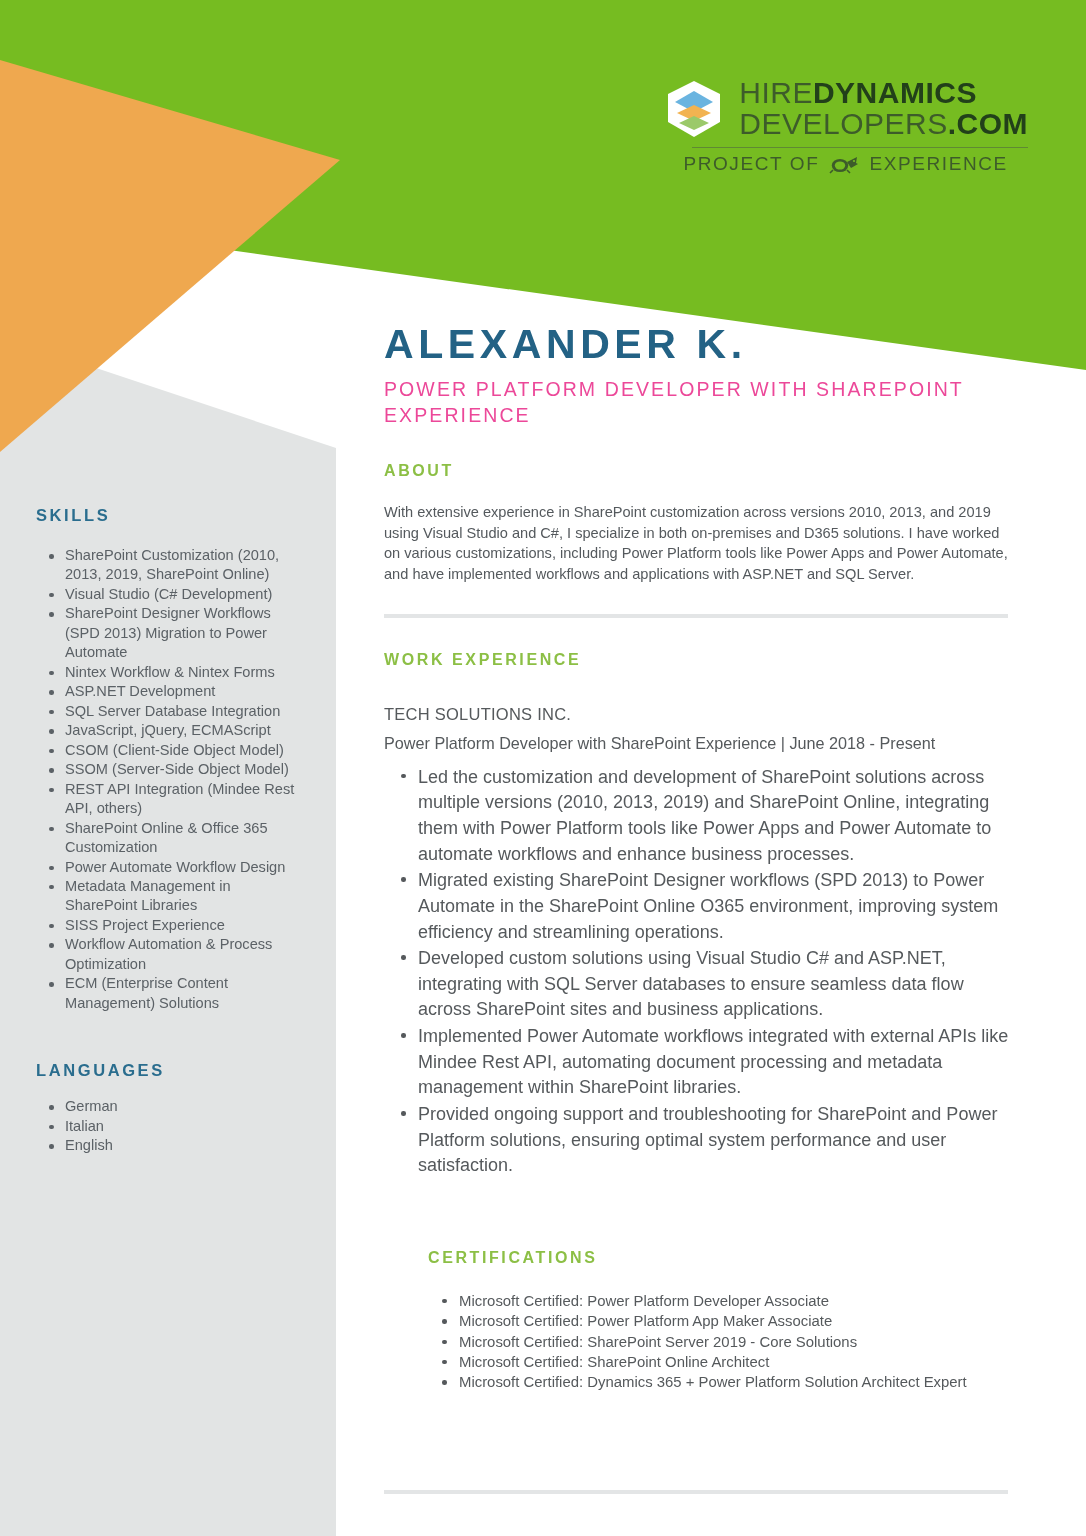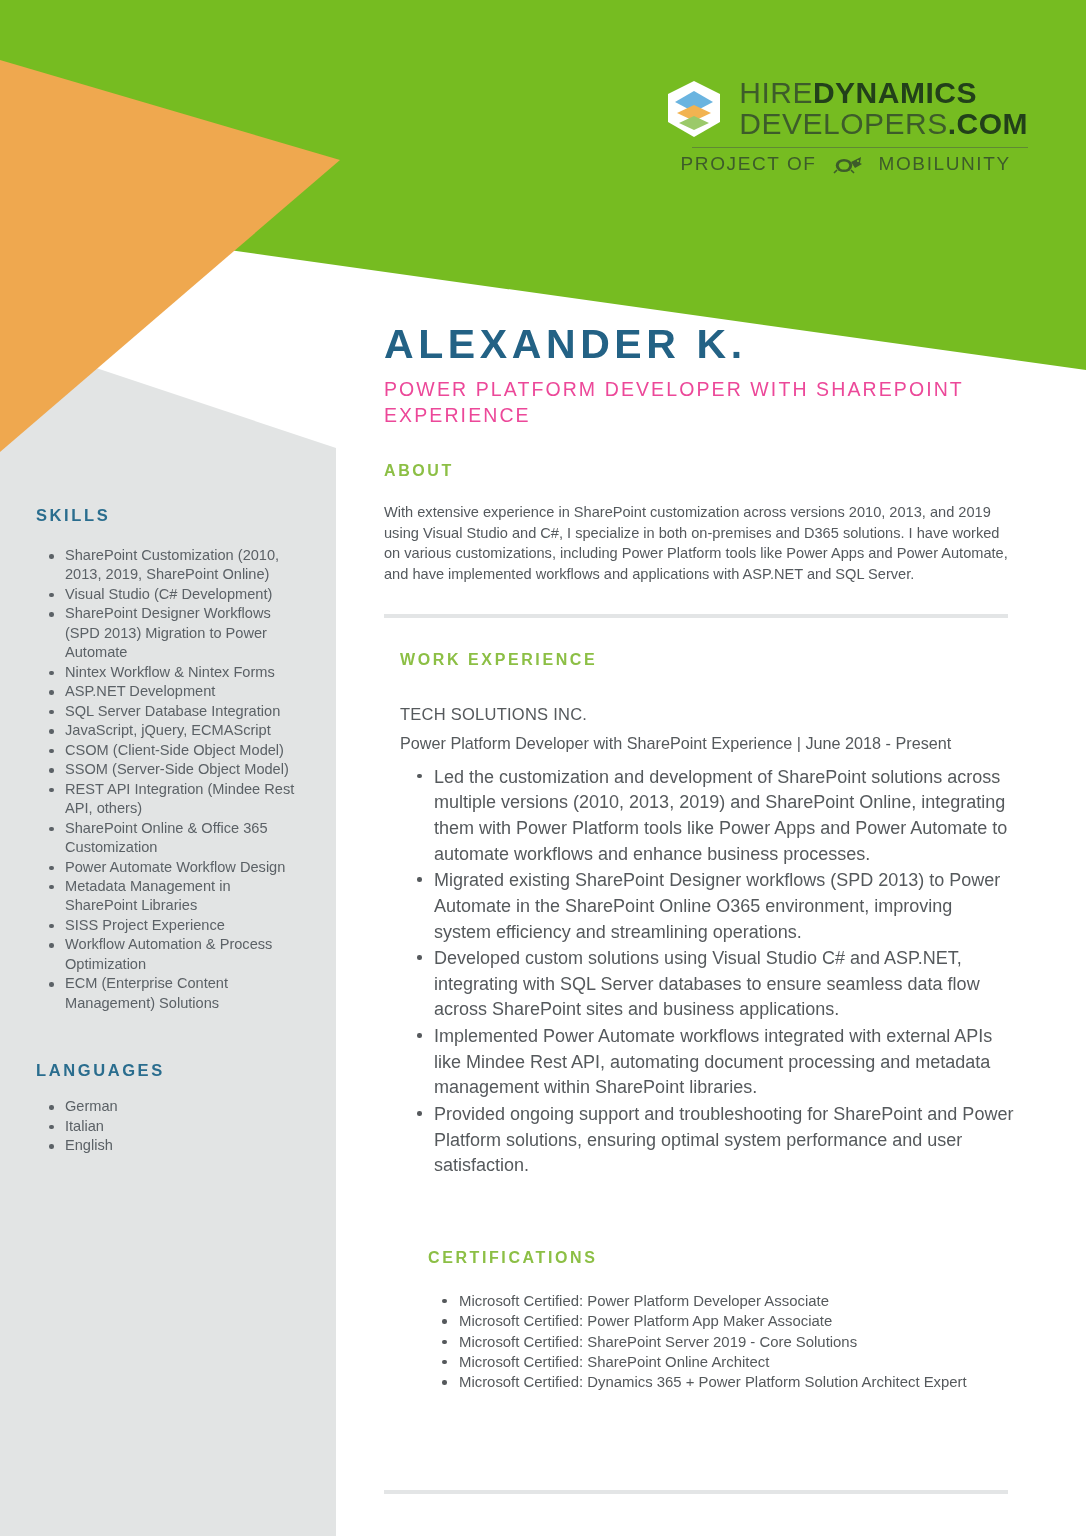--- a/index.html
+++ b/index.html
@@ -67,21 +67,21 @@
   .lw-bold  { color: #22401a; font-weight: 700; }
   .logo-rule {
     width: 336px;
     height: 1px;
     background: #5f8a33;
     margin: 7px 0 5px auto;
   }
   .logo-sub {
     display: flex;
     align-items: center;
-    gap: 16px;
+    gap: 10px;
     font-size: 19px;
     letter-spacing: 1.6px;
     color: #3d5c2a;
     justify-content: flex-end;
     white-space: nowrap;
   }
   .mobi-mark { width: 30px; height: 19px; flex: 0 0 auto; }
 
   
   .main {
@@ -123,21 +123,21 @@
     color: #54595d;
   }
 
   .divider {
     height: 4px;
     background: #e3e5e6;
     width: 624px;
   }
   .div-about { margin-top: 29px; }
 
-  .work-wrap { margin-top: 33px; margin-left: 16px; }
+  .work-wrap { margin-top: 33px; }
   .company {
     margin-top: 36px;
     font-size: 16.5px;
     color: #55595c;
     letter-spacing: 0.25px;
   }
   .role {
     margin-top: 10px;
     font-size: 16.2px;
     color: #55595c;
@@ -278,21 +278,21 @@
       <span>PROJECT OF</span>
       <span class="mobi-mark">
         <svg width="30" height="19" viewBox="0 0 30 19" xmlns="http://www.w3.org/2000/svg">
           <ellipse cx="11" cy="10.5" rx="8.2" ry="6.6" fill="#3d5c2a"></ellipse>
           <ellipse cx="11" cy="10.5" rx="5.2" ry="4.1" fill="#76bc21"></ellipse>
           <path d="M18 7 L28 2 L27 8 L29 9 L22 13 Z" fill="#3d5c2a"></path>
           <circle cx="25" cy="6" r="1.1" fill="#76bc21"></circle>
           <path d="M4 15 L1 18 M18 15 L21 18" stroke="#3d5c2a" stroke-width="1.6" fill="none"></path>
         </svg>
       </span>
-      <span>MOBILUNITY</span>
+      <span>EXPERIENCE</span>
     </div>
   </div>
 
   <div class="main">
 
     <h1 class="cand-name">ALEXANDER K.</h1>
     <div class="cand-title">POWER PLATFORM DEVELOPER WITH SHAREPOINT EXPERIENCE</div>
 
     <section class="about-wrap">
       <h2 class="sec-head-green">ABOUT</h2>

